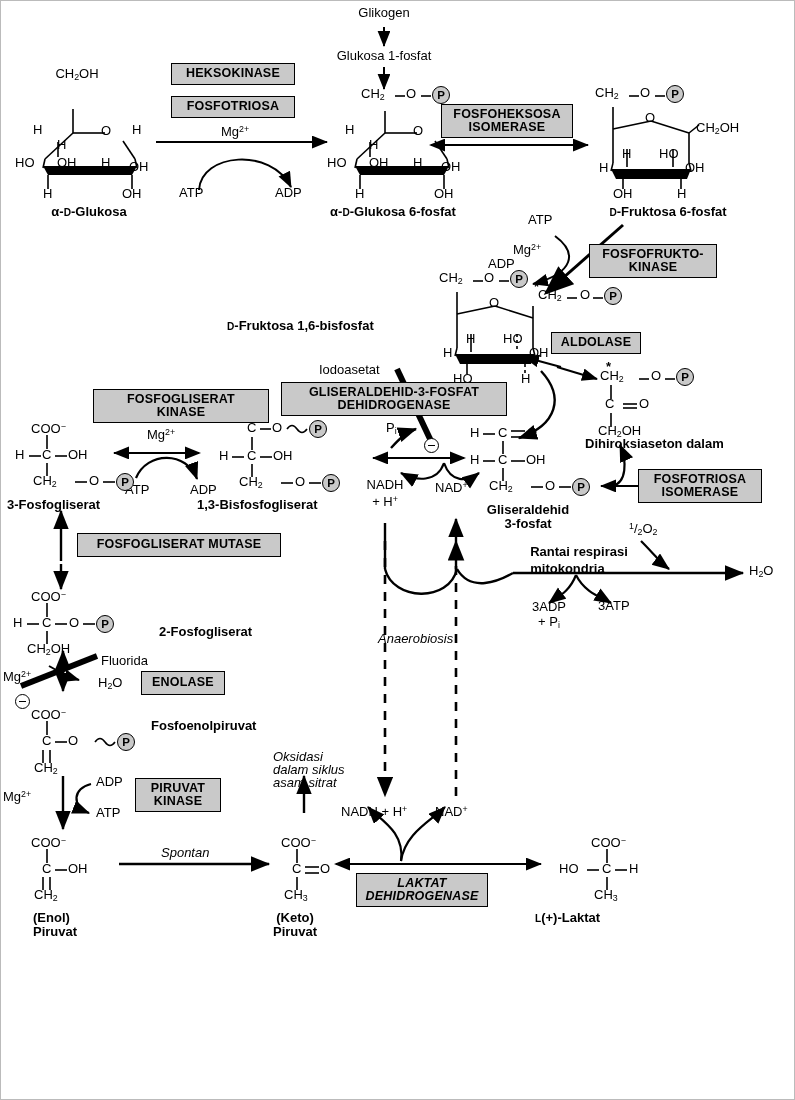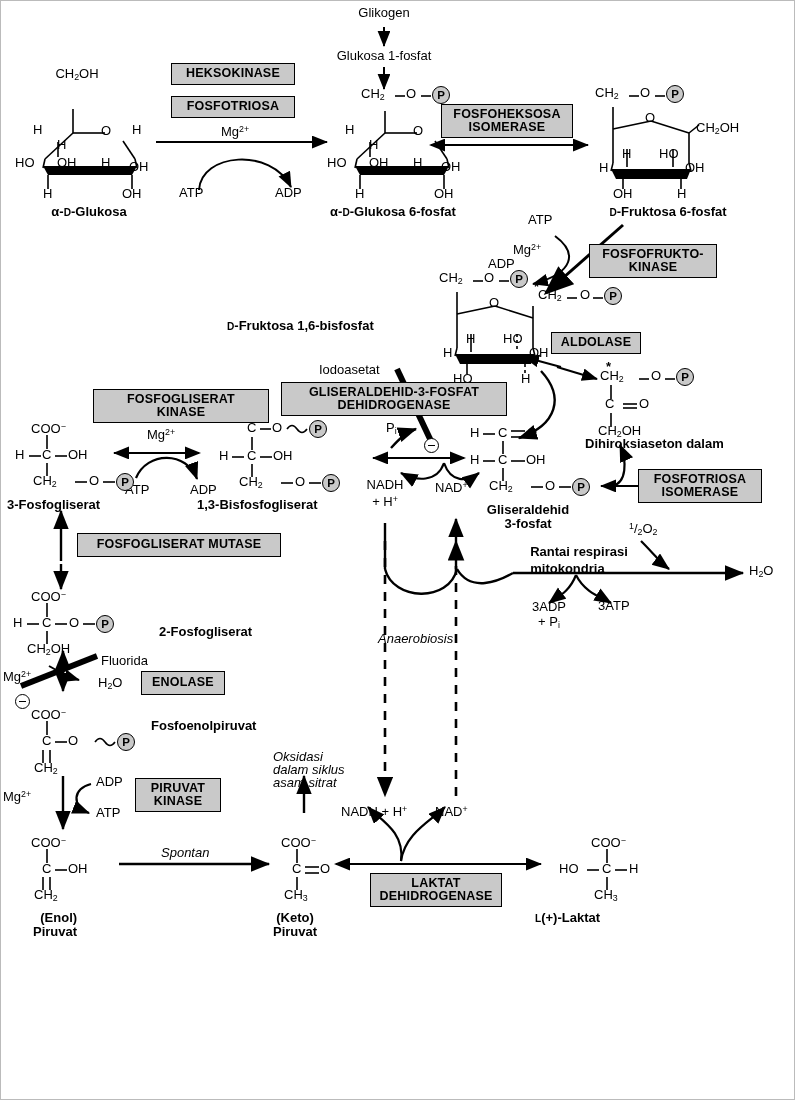--- a/index.html
+++ b/index.html
@@ -494,41 +494,41 @@
       <line x1="44" y1="22" x2="44" y2="36" stroke="#000" stroke-width="1.6"></line>
       <line x1="52" y1="43" x2="64" y2="43" stroke="#000" stroke-width="1.6"></line>
       <line x1="40" y1="50" x2="40" y2="63" stroke="#000" stroke-width="1.6"></line>
       <line x1="47" y1="50" x2="47" y2="63" stroke="#000" stroke-width="1.6"></line>
     </svg>
     <span class="lbl" style="left:28px;top:6px;">COO<sup>−</sup></span>
     <span class="lbl" style="left:39px;top:35px;">C</span>
     <span class="lbl" style="left:65px;top:35px;">OH</span>
     <span class="lbl" style="left:31px;top:61px;">CH<sub>2</sub></span>
   </div>
-  <div class="lbl bold" style="left:32px;top:910px;text-align:right;">(Enol)
+  <div class="lbl bold" style="left:32px;top:910px;text-align:left;">(Enol)
 Piruvat</div>
 
   <div class="lbl ital" style="left:160px;top:845px;">Spontan</div>
 
   <div class="abs" style="left:272px;top:826px;width:150px;height:80px;">
     <svg width="150" height="80">
       <line x1="24" y1="22" x2="24" y2="36" stroke="#000" stroke-width="1.6"></line>
       <line x1="32" y1="40" x2="46" y2="40" stroke="#000" stroke-width="1.6"></line>
       <line x1="32" y1="46" x2="46" y2="46" stroke="#000" stroke-width="1.6"></line>
       <line x1="24" y1="50" x2="24" y2="63" stroke="#000" stroke-width="1.6"></line>
     </svg>
     <span class="lbl" style="left:8px;top:6px;">COO<sup>−</sup></span>
     <span class="lbl" style="left:19px;top:35px;">C</span>
     <span class="lbl" style="left:47px;top:35px;">O</span>
     <span class="lbl" style="left:11px;top:61px;">CH<sub>3</sub></span>
   </div>
   <div class="lbl bold" style="left:272px;top:910px;text-align:center;">(Keto)
 Piruvat</div>
 
-  <div class="enzbox" style="left:369px;top:872px;width:132px;height:34px;">LAKTAT
+  <div class="enzbox" style="left:355px;top:872px;width:132px;height:34px;font-style:italic;">LAKTAT
 DEHIDROGENASE</div>
   <div class="lbl" style="left:340px;top:801px;">NADH + H<sup>+</sup></div>
   <div class="lbl" style="left:434px;top:801px;">NAD<sup>+</sup></div>
 
   <div class="abs" style="left:540px;top:826px;width:160px;height:80px;">
     <svg width="160" height="80">
       <line x1="66" y1="22" x2="66" y2="36" stroke="#000" stroke-width="1.6"></line>
       <line x1="46" y1="43" x2="58" y2="43" stroke="#000" stroke-width="1.6"></line>
       <line x1="74" y1="43" x2="86" y2="43" stroke="#000" stroke-width="1.6"></line>
       <line x1="66" y1="50" x2="66" y2="63" stroke="#000" stroke-width="1.6"></line>

